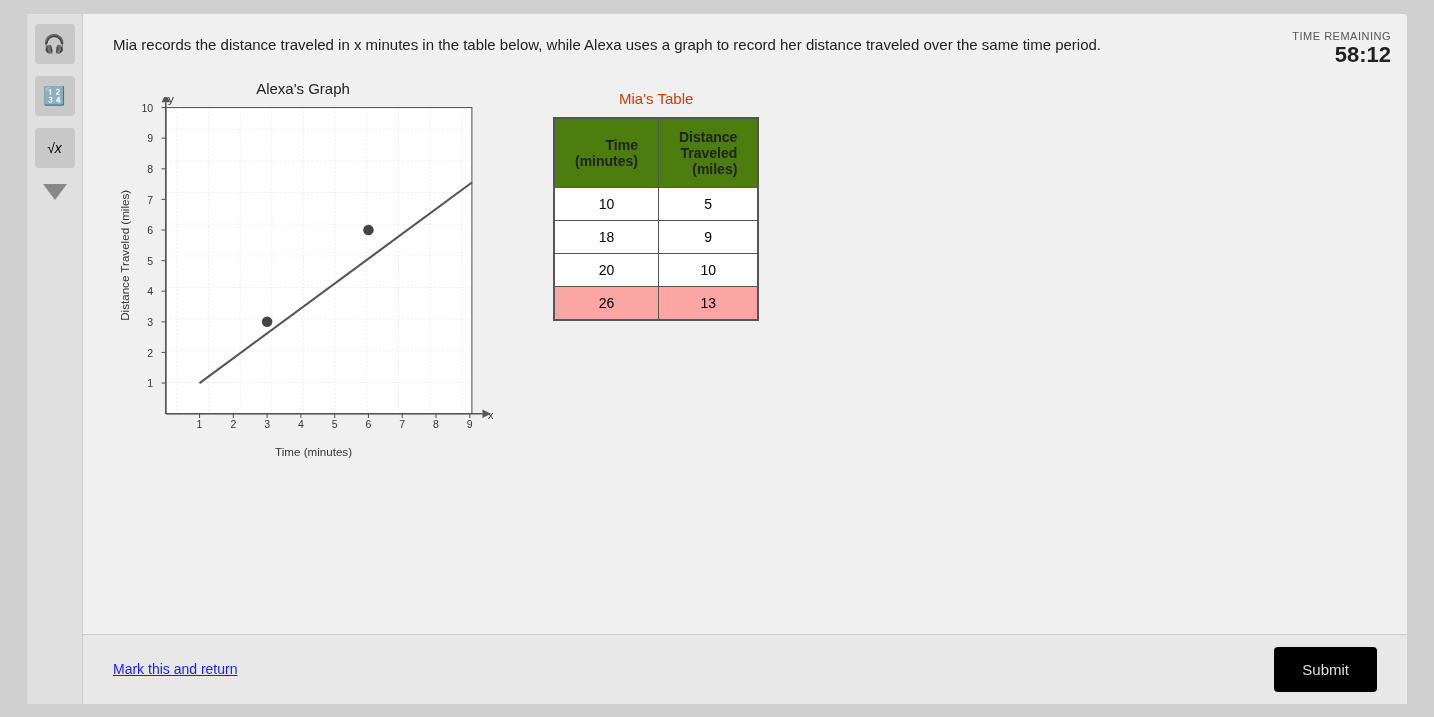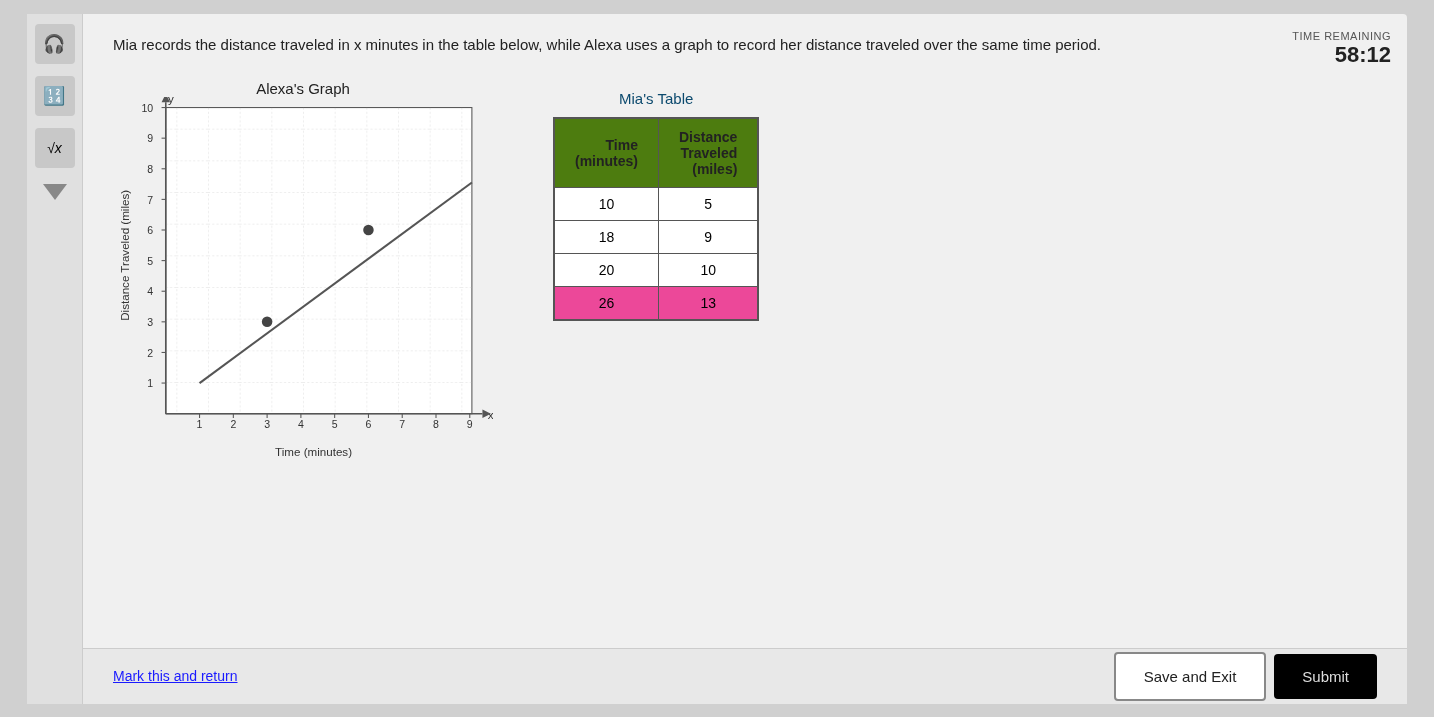--- a/index.html
+++ b/index.html
@@ -105,21 +105,21 @@
       height: 100%;
     }
     .table-section {
       display: flex;
       flex-direction: column;
       align-items: center;
       margin-top: 10px;
     }
     .table-title {
       font-size: 15px;
-      color: #0c4a6e;
+      color: #c2410c;
       margin-bottom: 10px;
       font-weight: normal;
     }
     .mia-table {
       border-collapse: collapse;
       font-size: 14px;
       border: 2px solid #555;
     }
     .mia-table th {
       background: #4d7c0f;
@@ -129,24 +129,24 @@
       text-align: right;
       font-weight: bold;
     }
     .mia-table td {
       background: #fff;
       padding: 8px 20px;
       border: 1px solid #555;
       text-align: center;
     }
     .mia-table tr:last-child td {
-      background: #ec4899;
+      background: #fca5a5;
     }
     .bottom-bar {
-      height: 56px;
+      height: 70px;
       background: #e8e8e8;
       border-top: 1px solid #ccc;
       display: flex;
       align-items: center;
       padding: 0 30px 0 86px;
       justify-content: space-between;
     }
     .mark-link {
       color: #1a1aff;
       text-decoration: underline;
@@ -315,17 +315,16 @@
               </tr>
             </tbody>
         </table>
       </div>
     </div>
   </div>
 
   <div class="bottom-bar">
     <button class="mark-link">Mark this and return</button>
     <div class="bottom-buttons">
-      <button class="btn-save-exit">Save and Exit</button>
       <button class="btn-submit">Submit</button>
     </div>
   </div>
 </div>
 
 </body></html>

